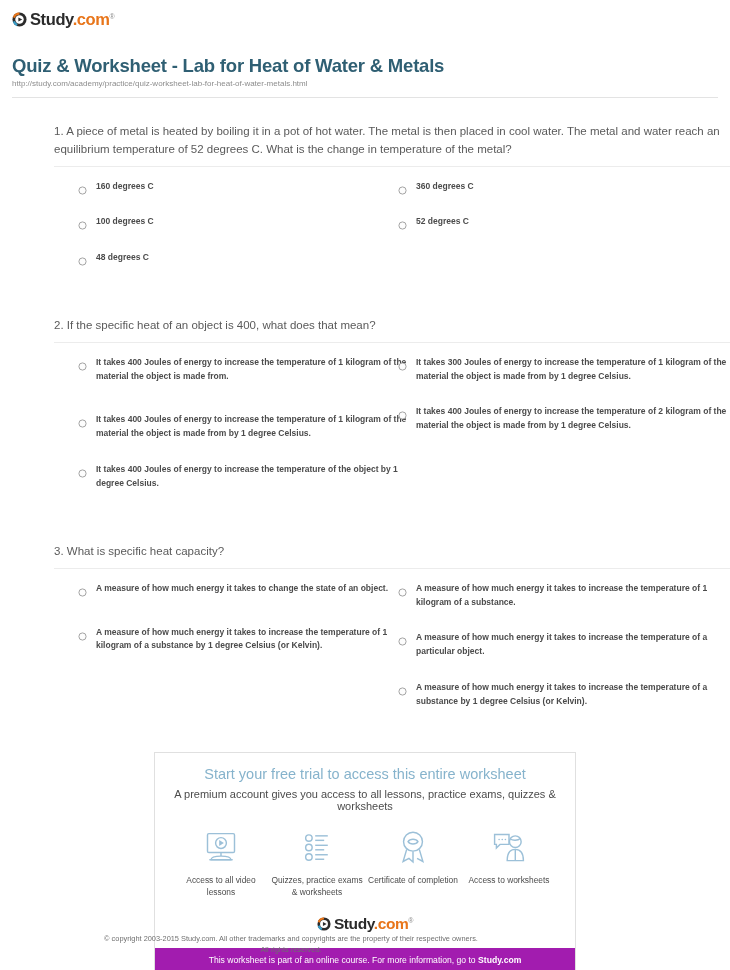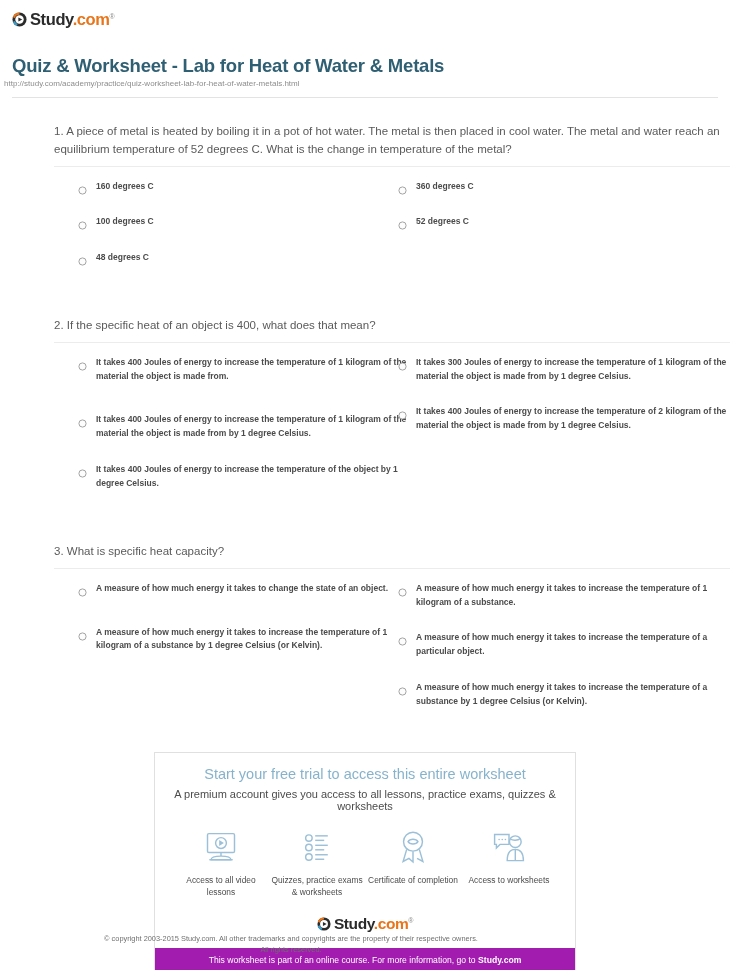--- a/index.html
+++ b/index.html
@@ -56,21 +56,21 @@
     position: absolute;
     left: 12px;
     top: 55px;
     font-size: 18.5px;
     font-weight: bold;
     color: #2f5f73;
     letter-spacing: -0.2px;
   }
   .url {
     position: absolute;
-    left: 4px;
+    left: 12px;
     top: 79px;
     font-size: 8px;
     color: #8d8d8d;
   }
   .header-rule {
     position: absolute;
     left: 12px;
     top: 97px;
     width: 706px;
     height: 1px;

